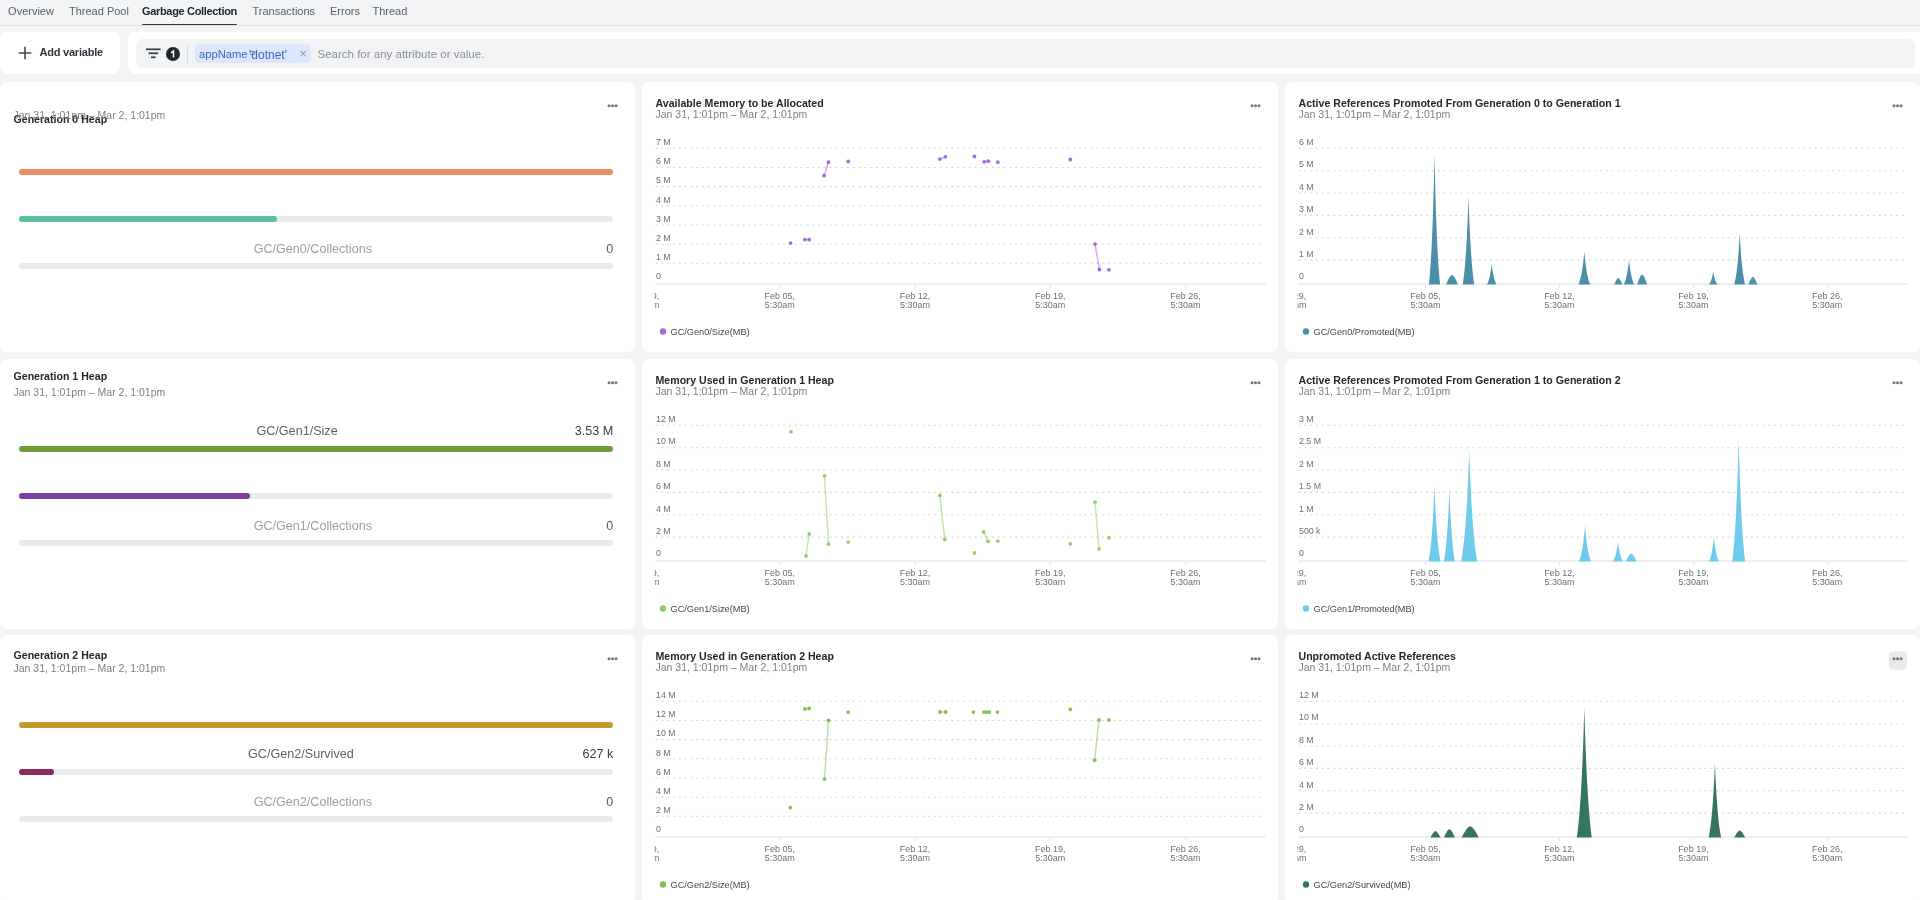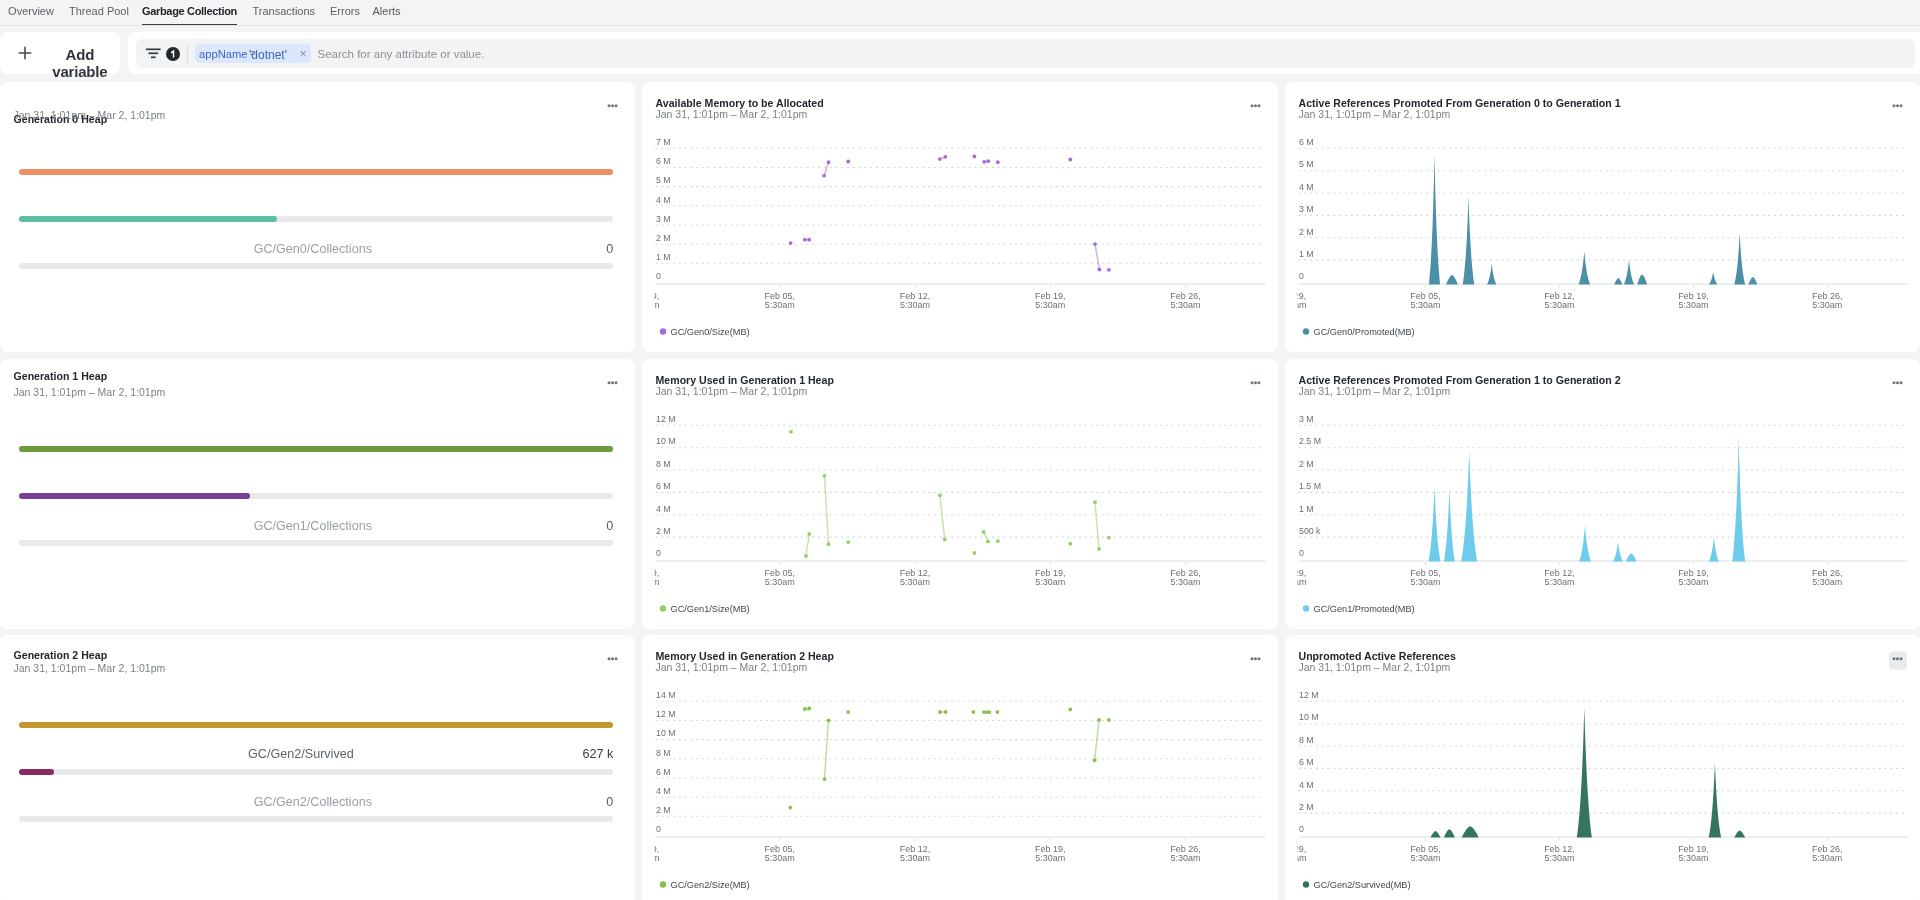--- a/index.html
+++ b/index.html
@@ -10,28 +10,28 @@
 </head>
 <body>
 
 <div style="position:absolute;left:0;top:0;width:1920px;height:26px;background:#f3f4f5">
 <div style="position:absolute;left:8.1px;top:5px;font-size:11px;color:#5a6167">Overview</div>
 <div style="position:absolute;left:69px;top:5px;font-size:11px;color:#5a6167">Thread Pool</div>
 <div style="position:absolute;left:142px;top:5px;font-size:11px;font-weight:bold;letter-spacing:-0.33px;color:#21262b">Garbage Collection</div>
 <div style="position:absolute;left:141.5px;top:23.8px;width:95.5px;height:2.6px;background:#394045"></div>
 <div style="position:absolute;left:252.5px;top:5px;font-size:11px;color:#5a6167">Transactions</div>
 <div style="position:absolute;left:330px;top:5px;font-size:11px;color:#5a6167">Errors</div>
-<div style="position:absolute;left:372.5px;top:5px;font-size:11px;color:#5a6167">Alerts</div>
+<div style="position:absolute;left:372.5px;top:5px;font-size:11px;color:#5a6167">Thread</div>
 </div>
 <div style="position:absolute;left:0;top:25px;width:1920px;height:1.3px;background:#e0e2e4"></div>
 <div style="position:absolute;left:0;top:32.4px;width:120.3px;height:42px;border-radius:8px;background:#fff">
   <svg width="120" height="42">
       <path d="M 25 48 M 18.7 54 H 31.3 M 25 47.7 V 60.3" transform="translate(0,-33)" stroke="#444b52" stroke-width="1.6" fill="none"></path>
     </svg>
-  <div style="position:absolute;left:39.4px;top:14px;font-size:15px;font-weight:600;color:#2f363d;letter-spacing:-0.2px">Add variable</div>
+  <div style="position:absolute;left:39.4px;top:14px;font-size:11px;font-weight:600;color:#2f363d;letter-spacing:-0.2px">Add variable</div>
 </div>
 <div style="position:absolute;left:128.4px;top:32.4px;width:1792px;height:42px;border-radius:8px 0 0 8px;background:#fff"></div>
 <div style="position:absolute;left:135.7px;top:39.3px;width:1779px;height:28.4px;border-radius:6px;background:#f2f3f4"></div>
 <svg style="position:absolute;left:145px;top:45px" width="18" height="18">
   <line x1="1" y1="4.3" x2="15.6" y2="4.3" stroke="#343b42" stroke-width="1.7"></line>
   <line x1="3.5" y1="8.3" x2="13.1" y2="8.3" stroke="#343b42" stroke-width="1.7"></line>
   <line x1="6" y1="12.3" x2="10.6" y2="12.3" stroke="#343b42" stroke-width="1.7"></line>
 </svg>
 <svg style="position:absolute;left:166.2px;top:46.5px" width="14" height="14">
     <circle cx="7" cy="7" r="7" fill="#22272c"></circle>
@@ -61,20 +61,21 @@
 <div style="position:absolute;left:19.3px;top:180.8px;width:594px;height:6px;border-radius:3px;background:#e8e9ea"></div>
 </div>
 <div class="card" style="left:0px;top:359px;width:635px;height:270px">
 <div style="position:absolute;left:13.5px;top:11px;font-size:10.6px;font-weight:bold;color:#23282e">Generation 1 Heap</div>
 <div style="position:absolute;left:13.5px;top:27.2px;font-size:10.5px;color:#7b8187">Jan 31, 1:01pm – Mar 2, 1:01pm</div>
 <svg style="position:absolute;left:0;top:0" width="635" height="40">
       <circle cx="609.0" cy="23.7" r="1.5" fill="#6e757b"></circle>
       <circle cx="612.5" cy="23.7" r="1.5" fill="#6e757b"></circle>
       <circle cx="616.0" cy="23.7" r="1.5" fill="#6e757b"></circle>
     </svg>
+<div style="position:absolute;left:19.3px;top:65px;width:594px;height:16px;font-size:12.6px;color:#5d6368">GC/Gen1/Size<span style="float:right;color:#3a4046">3.53 M</span></div>
 <div style="position:absolute;left:19.3px;top:86.7px;width:594px;height:6px;border-radius:3px;background:#e8e9ea"></div>
 <div style="position:absolute;left:19.3px;top:86.7px;width:594.0px;height:6px;border-radius:3px;background:#6f9b3c"></div>
 <div style="position:absolute;left:19.3px;top:134.4px;width:594px;height:6px;border-radius:3px;background:#e8e9ea"></div>
 <div style="position:absolute;left:19.3px;top:134.4px;width:231.1px;height:6px;border-radius:3px;background:#7b3f99"></div>
 <div style="position:absolute;left:19.3px;top:159.5px;width:594px;height:16px;font-size:12.6px;color:#9ba0a6">GC/Gen1/Collections<span style="float:right;color:#575d64">0</span></div>
 <div style="position:absolute;left:19.3px;top:180.8px;width:594px;height:6px;border-radius:3px;background:#e8e9ea"></div>
 </div>
 <div class="card" style="left:0px;top:635px;width:635px;height:270px">
 <div style="position:absolute;left:13.5px;top:14.4px;font-size:10.6px;font-weight:bold;color:#23282e">Generation 2 Heap</div>
 <div style="position:absolute;left:13.5px;top:27.2px;font-size:10.5px;color:#7b8187">Jan 31, 1:01pm – Mar 2, 1:01pm</div>

